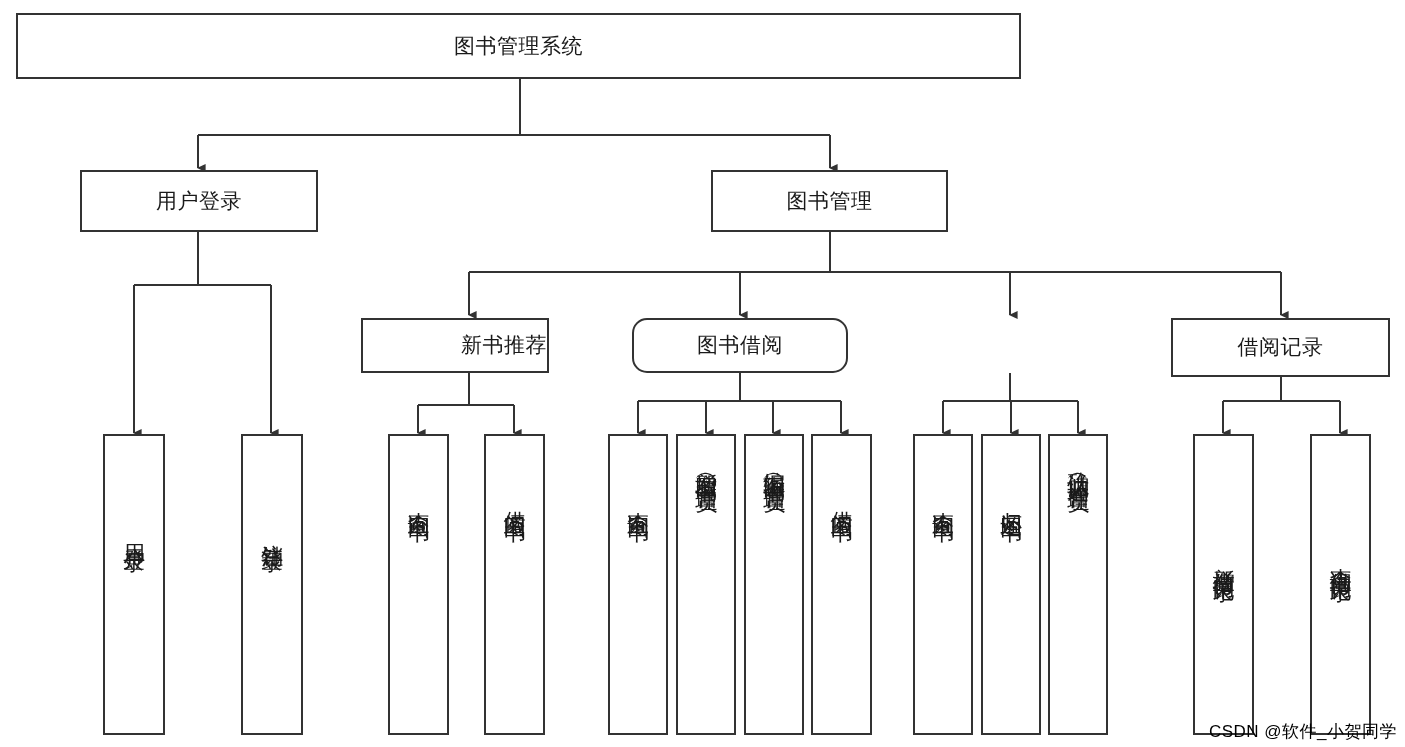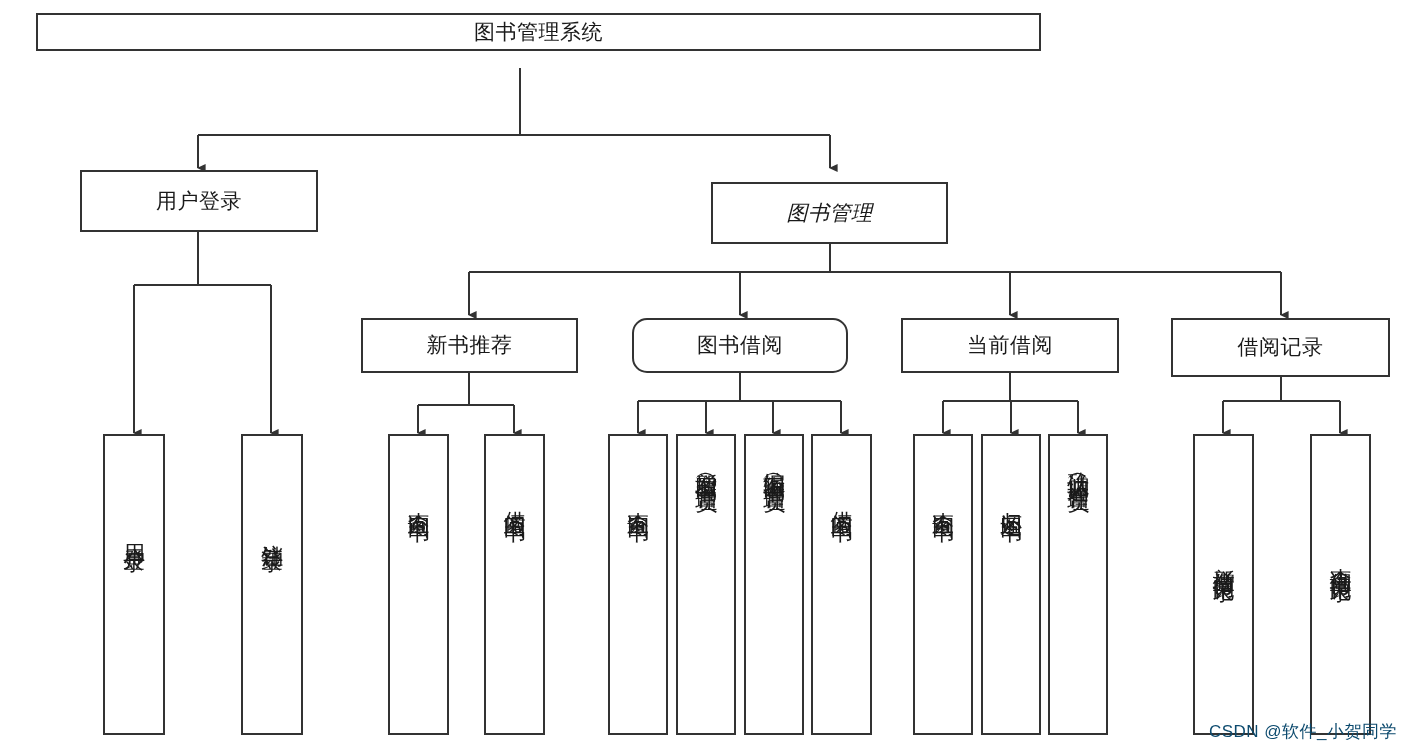--- a/index.html
+++ b/index.html
@@ -63,21 +63,21 @@
     padding-top: 96px;
   }
   .node.vertical.low .label {
     padding-top: 40px;
   }
   .watermark {
     position: absolute;
     right: 8px;
     bottom: 4px;
     font-size: 17px;
-    color: #0c4a6e;
+    color: #000000;
     letter-spacing: 0.5px;
     white-space: nowrap;
   }
 </style>
 </head>
 <body>
 
 <div id="canvas">
 
   <svg class="edges" viewBox="0 0 1405 747" xmlns="http://www.w3.org/2000/svg">
@@ -124,43 +124,40 @@
       <path d="M1078,401 L1078,433" marker-end="url(#arrow)"></path>
 
       <path d="M1281,373 L1281,401"></path>
       <path d="M1223,401 L1340,401"></path>
       <path d="M1223,401 L1223,433" marker-end="url(#arrow)"></path>
       <path d="M1340,401 L1340,433" marker-end="url(#arrow)"></path>
 
     </g>
   </svg>
 
-  <div class="node" style="left:36px; top:13px; width:1005px; height:38px;">
+  <div class="node" style="left:16px; top:13px; width:1005px; height:66px;">
     <span class="label">图书管理系统</span>
   </div>
 
   <div class="node" style="left:80px; top:170px; width:238px; height:62px;">
     <span class="label">用户登录</span>
   </div>
 
-  <div class="node" style="left:711px; top:182px; width:237px; height:62px;font-style:italic;">
+  <div class="node" style="left:711px; top:170px; width:237px; height:62px;">
     <span class="label">图书管理</span>
   </div>
 
-  <div class="node" style="left:361px; top:318px; width:217px; height:55px;">
+  <div class="node" style="left:361px; top:318px; width:188px; height:55px;justify-content:flex-end;">
     <span class="label">新书推荐</span>
   </div>
 
   <div class="node" style="left:632px; top:318px; width:216px; height:55px;border-radius:15px;">
     <span class="label">图书借阅</span>
   </div>
 
-  <div class="node" style="left:901px; top:318px; width:218px; height:55px;">
-    <span class="label">当前借阅</span>
-  </div>
 
   <div class="node" style="left:1171px; top:318px; width:219px; height:59px;">
     <span class="label">借阅记录</span>
   </div>
 
   <div class="node vertical mid" style="left:103px; top:434px; width:62px; height:301px;">
     <span class="label">用户登录</span>
   </div>
 
   <div class="node vertical mid" style="left:241px; top:434px; width:62px; height:301px;">

